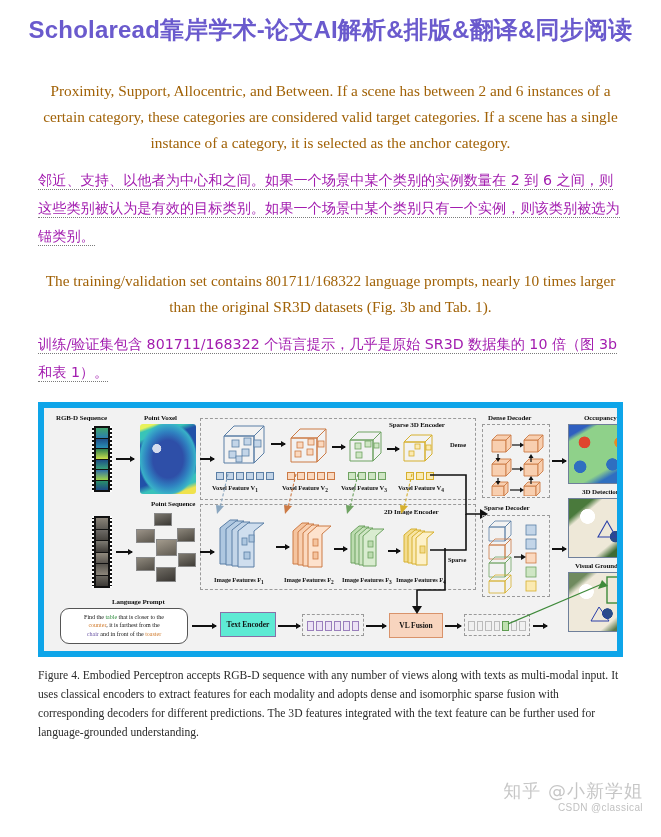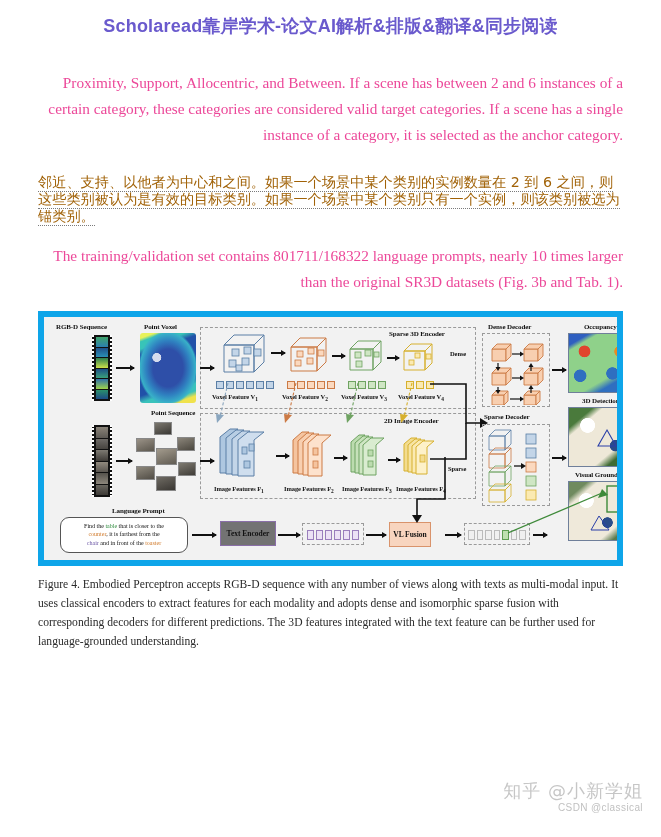--- a/index.html
+++ b/index.html
@@ -18,46 +18,46 @@
   }
 
   
   .header{
     text-align:center;
     padding:14px 0 6px 0;
   }
   .header-title{
     font-family:"Liberation Sans", sans-serif;
     font-weight:bold;
-    font-size:18px;
+    font-size:24px;
     letter-spacing:.2px;
     color:#6A5ACD;
     white-space:nowrap;
   }
 
   
   .content{
     padding:0 38px;
     box-sizing:border-box;
   }
   p.en{
     font-family:"Liberation Serif", serif;
     font-size:15.3px;
     line-height:26px;
     margin:18px 0 0 0;
-    color:#ec4899;
-    text-align:right;
+    color:#a16207;
+    text-align:center;
   }
   p.en.first{margin-top:26px;}
   p.zh{
     font-family:"DejaVu Sans", sans-serif;
     font-size:14.2px;
-    line-height:17px;
-    margin:26px 0 0 0;
-    color:#a16207;
+    line-height:28px;
+    margin:10px 0 0 0;
+    color:#a21caf;
     text-align:left;
   }
   p.zh .u{
     border-bottom:1px dotted #7a7a7a;
     padding-bottom:1px;
     box-decoration-break:clone;
     -webkit-box-decoration-break:clone;
   }
 
   
@@ -121,21 +121,21 @@
     padding:4px 4px;
     box-sizing:border-box;
     color:#111;
   }
   .prompt .g{color:#2e8b3d;}
   .prompt .o{color:#d07a2a;}
   .prompt .p{color:#6f5ba8;}
   .encbox{
     position:absolute;
     border:1px solid #8a6fa8;
-    background:#737373;
+    background:#5eead4;
     display:flex;align-items:center;justify-content:center;
     font-family:"Liberation Serif", serif;
     font-weight:bold;font-size:7.5px;color:#111;
     box-sizing:border-box;
   }
   .fusionbox{
     position:absolute;
     border:1px solid #d9936b;
     background:#f8d5bf;
     display:flex;align-items:center;justify-content:center;
@@ -206,20 +206,21 @@
   </div>
 
   <div class="content">
 
     <p class="en first">Proximity, Support, Allocentric, and Between. If a scene has between 2 and 6 instances of a certain category, these categories are considered valid target categories. If a scene has a single instance of a category, it is selected as the anchor category.</p>
 
     <p class="zh"><span class="u">邻近、支持、以他者为中心和之间。如果一个场景中某个类别的实例数量在 2 到 6 之间，则这些类别被认为是有效的目标类别。如果一个场景中某个类别只有一个实例，则该类别被选为锚类别。</span></p>
 
     <p class="en">The training/validation set contains 801711/168322 language prompts, nearly 10 times larger than the original SR3D datasets (Fig. 3b and Tab. 1).</p>
 
+    <p class="zh"><span class="u">训练/验证集包含 801711/168322 个语言提示，几乎是原始 SR3D 数据集的 10 倍（图 3b 和表 1）。</span></p>
   </div>
 
   <div class="figure-wrap">
 
     <div class="fig" style="left:12px;top:6px;">RGB-D Sequence</div>
     <div class="fig" style="left:100px;top:6px;">Point Voxel</div>
     <div class="fig" style="left:107px;top:92px;">Point Sequence</div>
     <div class="fig" style="left:68px;top:190px;">Language Prompt</div>
 
     <div class="dash" style="left:156px;top:10px;width:276px;height:82px;"></div>
@@ -475,21 +476,21 @@
         <i style="display:block;width:7px;height:8px;border:1px solid #9a7fbc;background:#ece2f5;"></i>
         <i style="display:block;width:7px;height:8px;border:1px solid #9a7fbc;background:#ece2f5;"></i>
         <i style="display:block;width:7px;height:8px;border:1px solid #9a7fbc;background:#ece2f5;"></i>
         <i style="display:block;width:7px;height:8px;border:1px solid #9a7fbc;background:#ece2f5;"></i>
         <i style="display:block;width:7px;height:8px;border:1px solid #9a7fbc;background:#ece2f5;"></i>
         <i style="display:block;width:7px;height:8px;border:1px solid #9a7fbc;background:#ece2f5;"></i>
       </div>
     </div>
     <div class="arrow" style="left:322px;top:217px;width:20px;"></div>
 
-    <div class="fusionbox" style="left:345px;top:205px;width:42px;height:25px;">VL Fusion</div>
+    <div class="fusionbox" style="left:345px;top:205px;width:54px;height:25px;">VL Fusion</div>
     <div class="arrow" style="left:401px;top:217px;width:16px;"></div>
 
     <div style="position:absolute;left:345px;top:140px;width:60px;height:66px;">
       <svg width="60" height="66" viewBox="0 0 60 66">
         <path d="M56,0 L56,42 L28,42 L28,58" fill="none" stroke="#111" stroke-width="1.6"></path>
         <polygon points="23,58 33,58 28,66" fill="#111"></polygon>
       </svg>
     </div>
 
     <div class="dash" style="left:420px;top:206px;width:66px;height:22px;">

